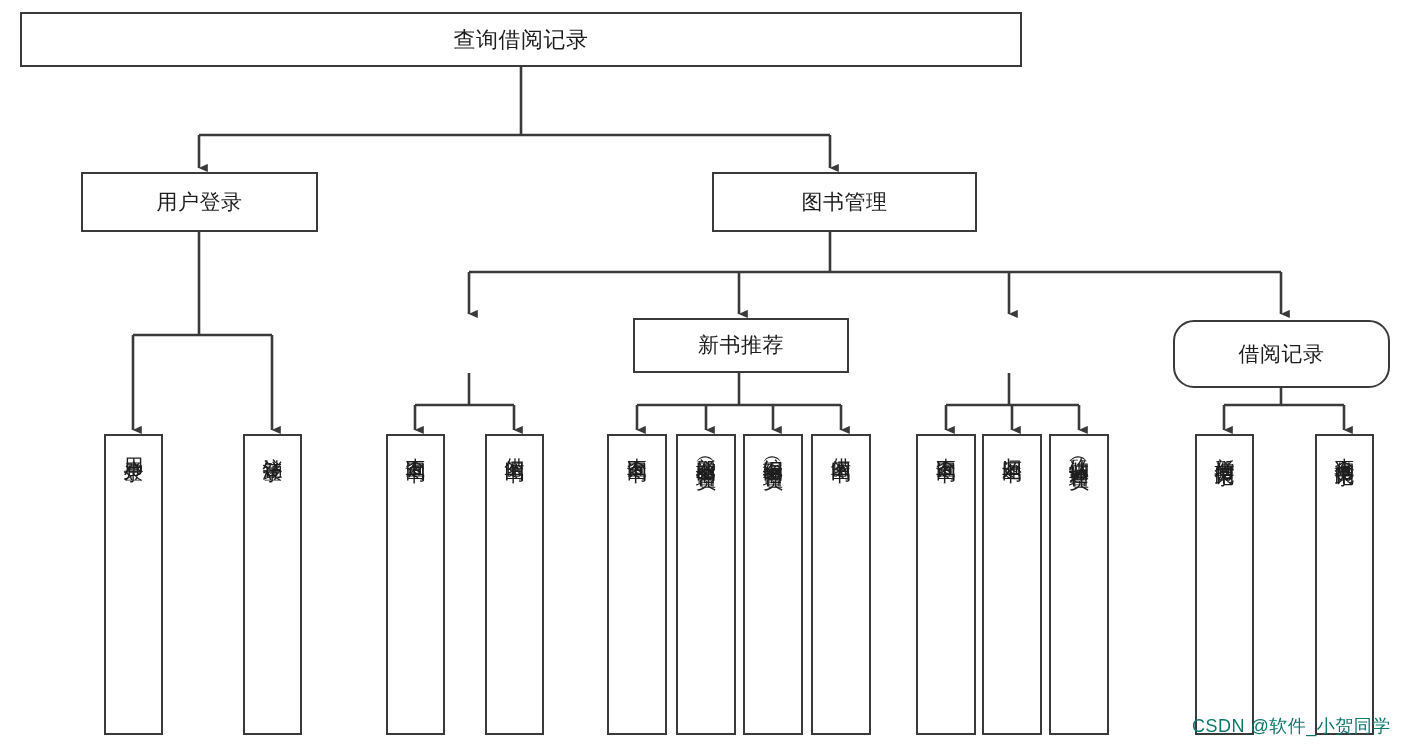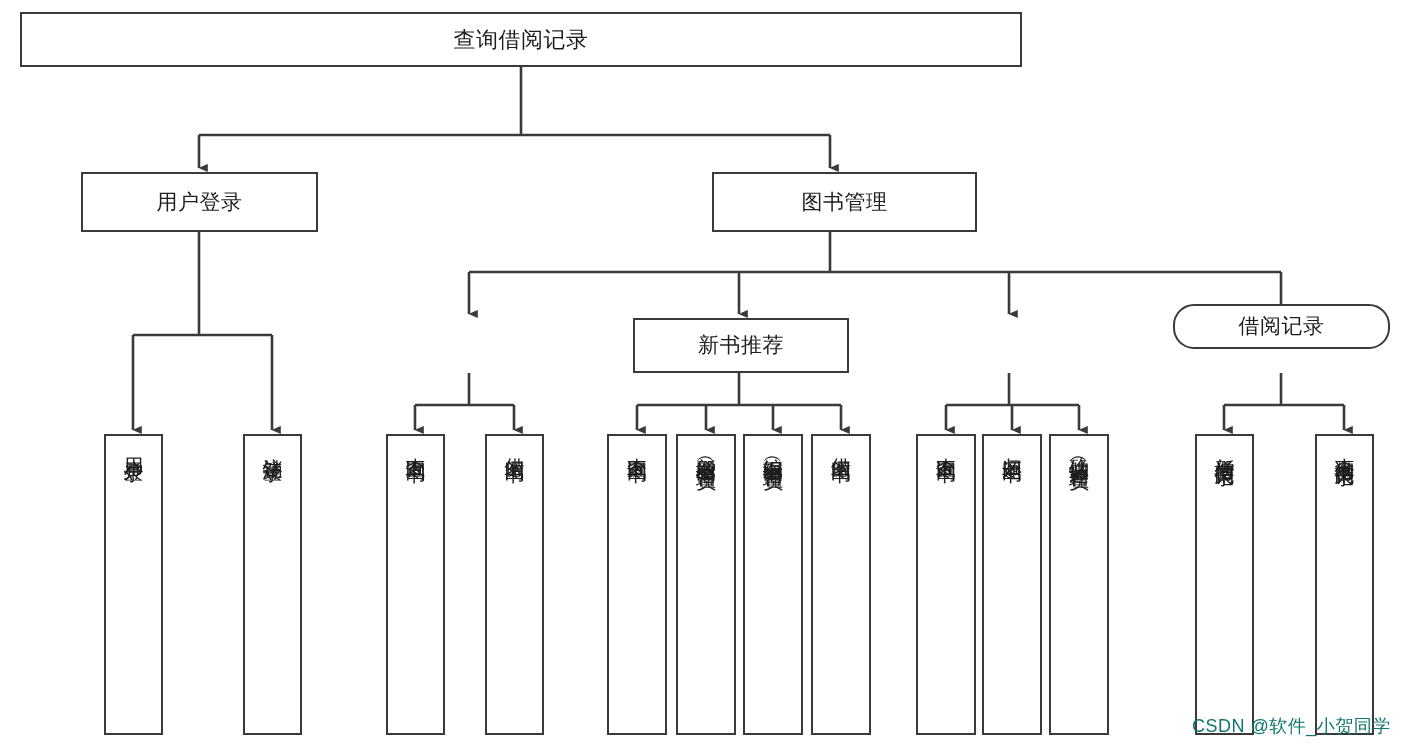--- a/index.html
+++ b/index.html
@@ -136,21 +136,21 @@
   <div class="node horiz" style="left:81px; top:172px; width:237px; height:60px;">
     <span class="node-label">用户登录</span>
   </div>
   <div class="node horiz" style="left:712px; top:172px; width:265px; height:60px;">
     <span class="node-label">图书管理</span>
   </div>
 
   <div class="node horiz" style="left:633px; top:318px; width:216px; height:55px;">
     <span class="node-label">新书推荐</span>
   </div>
-  <div class="node horiz" style="left:1173px; top:304px; width:217px; height:45px;border-radius:21px;">
+  <div class="node horiz" style="left:1173px; top:320px; width:217px; height:68px;border-radius:21px;">
     <span class="node-label">借阅记录</span>
   </div>
 
   <div class="node vert" style="left:104px; top:434px; width:59px; height:301px;">
     <span class="node-label">用户登录</span>
   </div>
   <div class="node vert" style="left:243px; top:434px; width:59px; height:301px;">
     <span class="node-label">注销登录</span>
   </div>
 

